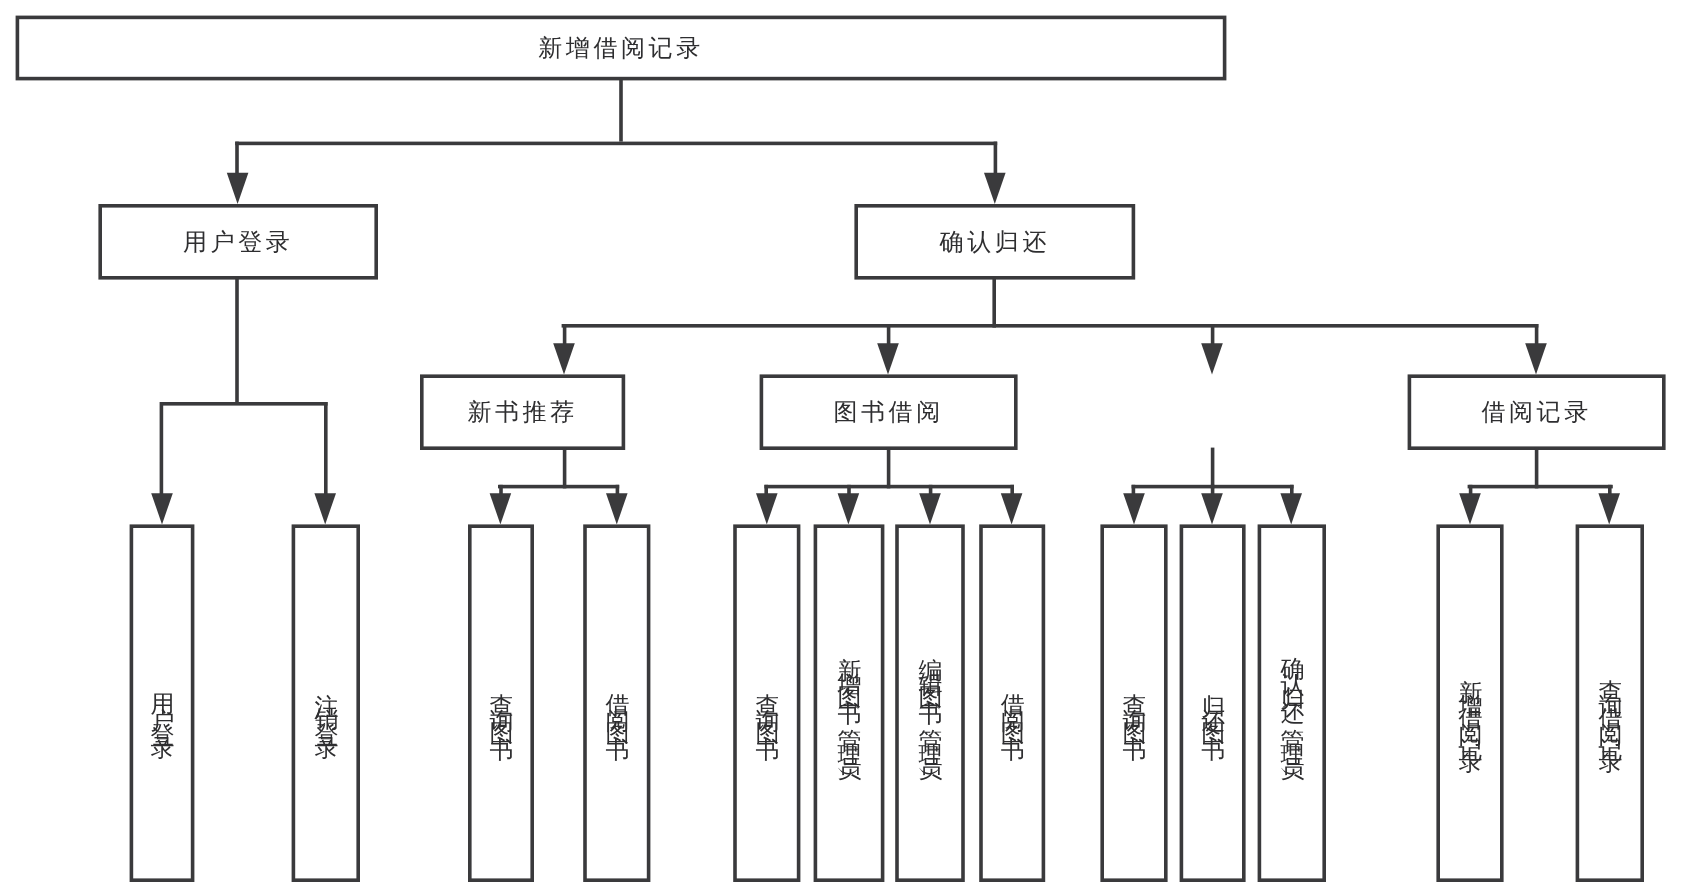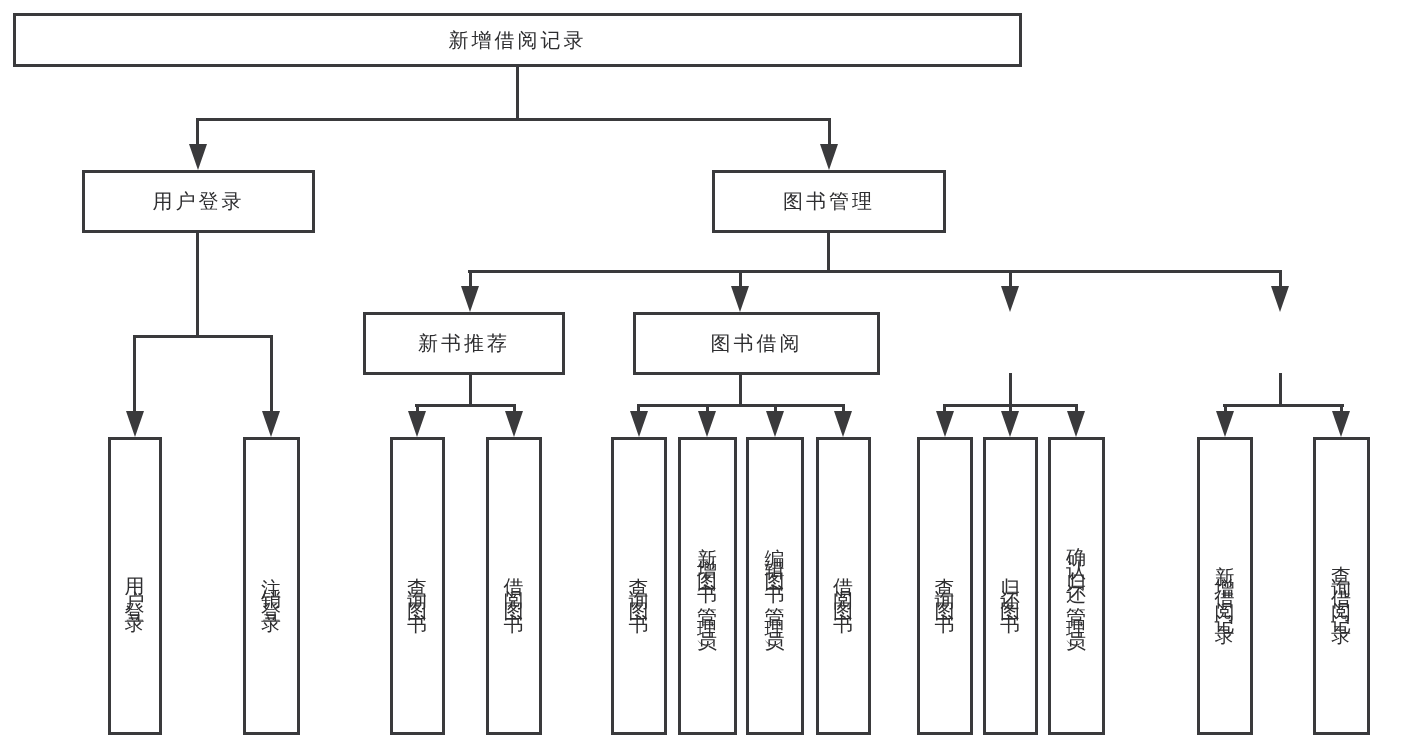--- a/index.html
+++ b/index.html
@@ -43,46 +43,49 @@
   <div class="hl" style="left:196px;top:118px;width:635px"></div>
   <div class="vl" style="left:196px;top:118px;height:30px"></div>
   <div class="arrow" style="left:189px;top:144px"></div>
   <div class="vl" style="left:828px;top:118px;height:30px"></div>
   <div class="arrow" style="left:820px;top:144px"></div>
 
   <div class="box" style="left:82px;top:170px;width:233px;height:63px">
     <span class="hlabel">用户登录</span>
   </div>
   <div class="box" style="left:712px;top:170px;width:234px;height:63px">
-    <span class="hlabel">图书管理</span>
+    <span class="hlabel">确认归还</span>
   </div>
 
   <div class="vl" style="left:196px;top:231px;height:104px"></div>
   <div class="hl" style="left:134px;top:335px;width:139px"></div>
   <div class="vl" style="left:133px;top:335px;height:80px"></div>
   <div class="arrow" style="left:126px;top:411px"></div>
   <div class="vl" style="left:270px;top:335px;height:80px"></div>
   <div class="arrow" style="left:262px;top:411px"></div>
 
   <div class="vl" style="left:827px;top:231px;height:42px"></div>
   <div class="hl" style="left:468px;top:270px;width:814px"></div>
   <div class="vl" style="left:469px;top:270px;height:20px"></div>
   <div class="arrow" style="left:461px;top:286px"></div>
   <div class="vl" style="left:739px;top:270px;height:20px"></div>
   <div class="arrow" style="left:731px;top:286px"></div>
   <div class="vl" style="left:1009px;top:270px;height:20px"></div>
   <div class="arrow" style="left:1001px;top:286px"></div>
   <div class="vl" style="left:1279px;top:270px;height:20px"></div>
   <div class="arrow" style="left:1271px;top:286px"></div>
 
-  <div class="box" style="left:363px;top:312px;width:202px;height:63px">
+  <div class="box" style="left:350px;top:312px;width:171px;height:63px">
     <span class="hlabel">新书推荐</span>
   </div>
-  <div class="box" style="left:633px;top:312px;width:247px;height:63px">
+  <div class="box" style="left:633px;top:312px;width:215px;height:63px">
     <span class="hlabel">图书借阅</span>
+  </div>
+  <div class="box" style="left:1173px;top:312px;width:215px;height:63px">
+    <span class="hlabel">借阅记录</span>
   </div>
 
   <div class="vl" style="left:469px;top:373px;height:34px"></div>
   <div class="hl" style="left:415px;top:404px;width:101px"></div>
   <div class="vl" style="left:416px;top:404px;height:11px"></div>
   <div class="arrow" style="left:408px;top:411px"></div>
   <div class="vl" style="left:513px;top:404px;height:11px"></div>
   <div class="arrow" style="left:505px;top:411px"></div>
 
   <div class="vl" style="left:739px;top:373px;height:34px"></div>

